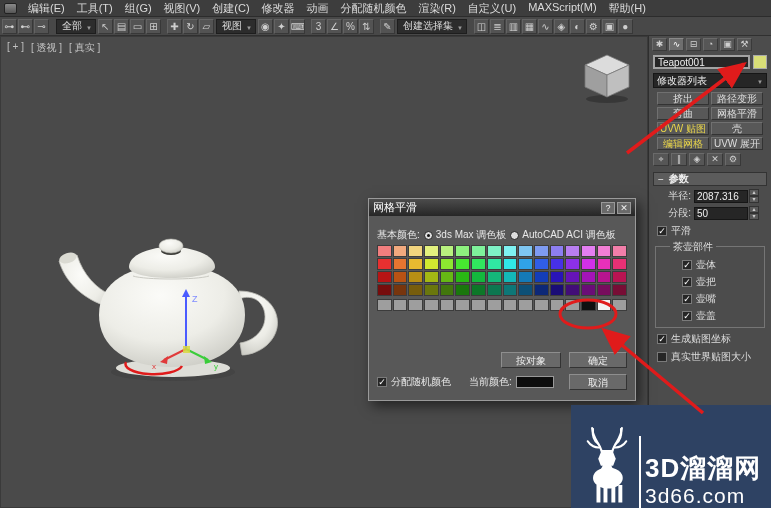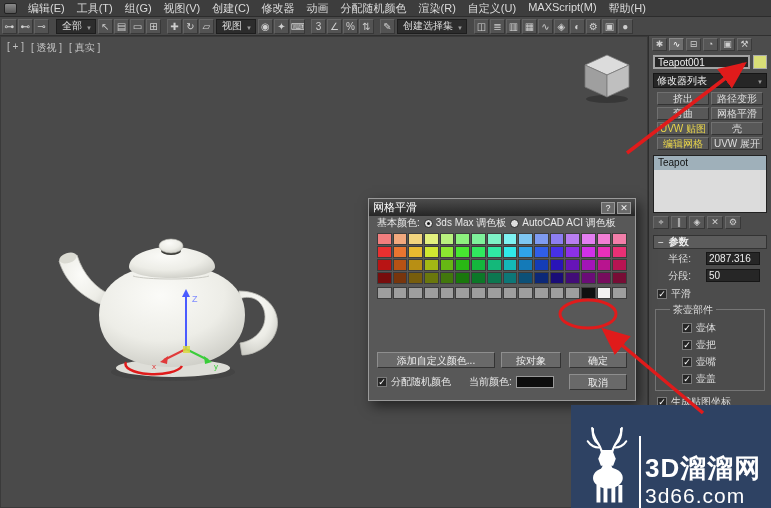--- a/index.html
+++ b/index.html
@@ -54,21 +54,21 @@
     border-color:#707070 #333 #333 #707070; color:#ddd; overflow:hidden; white-space:nowrap; }
   .cp-btn.hl { color:#e8d44a; }
   .cp-stack { height:58px; margin:3px 4px 2px; background:#dcdcdc; border:1px solid #222; overflow:hidden; }
   .stack-item { height:14px; line-height:14px; padding:0 4px; background:#9fb0ba; color:#111; }
   .cp-stack-tools { display:flex; gap:2px; padding:1px 4px 2px; }
   .stack-tool { width:16px; height:13px; background:#565656; border:1px solid;
     border-color:#6a6a6a #383838 #383838 #6a6a6a; color:#cfcfcf; font-size:9px; line-height:11px; text-align:center; }
   .cp-rollout { margin:4px 4px 2px; height:14px; background:#5c5c5c; border:1px solid #333; color:#eee;
     display:flex; align-items:center; gap:5px; padding:0 4px; font-weight:bold; }
   .ro-minus::before { content:"−"; font-weight:normal; }
-  .cp-param-row { display:flex; align-items:flex-start; margin:3px 6px 0;gap:12px; }
+  .cp-param-row { display:flex; align-items:flex-end; margin:3px 6px 0; }
   .p-label { width:36px; text-align:right; margin-right:3px; flex:none; }
   .p-field { width:54px; height:13px; line-height:12px; background:#262626; border:1px solid #161616;
     color:#eee; padding:0 2px; overflow:hidden; flex:none; }
   .p-spin { display:flex; flex-direction:column; margin-left:1px; }
   .sp-u, .sp-d { display:block; width:10px; height:7px; background:#5a5a5a; border:1px solid #333;
     color:#ccc; text-align:center; }
   .sp-u::before { content:"▴"; font-size:6px; line-height:5px; display:block; }
   .sp-d::before { content:"▾"; font-size:6px; line-height:5px; display:block; }
   .cbx-row { display:flex; align-items:center; gap:4px; margin:4px 8px 0; }
   .cbx { width:10px; height:10px; background:#262626; border:1px solid #7a7a7a; color:#fff;
@@ -79,21 +79,21 @@
   .cp-group .cbx-row { margin:3px 0 0 14px;padding-left:8px; }
 
   
   .dialog { position:absolute; left:368px; top:198px; width:268px; height:203px; background:#585858;
     border:1px solid #9a9a9a; box-shadow:4px 5px 12px rgba(0,0,0,.55); z-index:50; font-size:10px; color:#e8e8e8; }
   .dlg-title { height:17px; background:linear-gradient(#4c4c4c,#262626); display:flex;
     justify-content:space-between; align-items:center; padding:0 4px; font-size:11px; color:#fff; }
   .dlg-btns { display:flex; gap:2px; }
   .dlg-btn { width:14px; height:12px; background:#6a6a6a; border:1px solid #999; color:#eee;
     font-size:9px; line-height:11px; text-align:center; }
-  .dlg-body { position:relative; height:185px; padding-top:0; }
+  .dlg-body { position:relative; height:185px; padding-top:12px; }
   .dlg-row1 { display:flex; align-items:center; gap:4px; margin:0 8px; height:14px; white-space:nowrap; }
   .radio { display:flex; align-items:center; gap:3px; }
   .rdot { width:9px; height:9px; border-radius:50%; background:#ddd; border:1px solid #222; position:relative; flex:none; }
   .radio.checked .rdot::after { content:""; position:absolute; inset:2px; border-radius:50%; background:#111; }
   .pal-grid { display:grid; grid-template-columns:repeat(16,1fr); gap:1px; margin:3px 8px 0; }
   .pal-cell { height:12px; border:1px solid #3c3c3c; }
   .dlg-label { margin:5px 8px 0; }
   .dlg-button { position:absolute; height:16px; background:#696969; border:1px solid;
     border-color:#8e8e8e #333 #333 #8e8e8e; color:#eee; font-size:10px; text-align:center;
     font-family:inherit; line-height:13px; }
@@ -260,23 +260,20 @@
       <div class="cp-btn">挤出</div>
       <div class="cp-btn">路径变形</div>
       <div class="cp-btn">弯曲</div>
       <div class="cp-btn">网格平滑</div>
       <div class="cp-btn hl">UVW 贴图</div>
       <div class="cp-btn">壳</div>
       <div class="cp-btn hl">编辑网格</div>
       <div class="cp-btn">UVW 展开</div>
     </div>
 
-    <div class="cp-stack">
-        <div class="stack-item">Teapot</div>
-      </div>
 
     <div class="cp-stack-tools">
         <div class="stack-tool">⌖</div>
         <div class="stack-tool">∥</div>
         <div class="stack-tool">◈</div>
         <div class="stack-tool">✕</div>
         <div class="stack-tool">⚙</div>
       </div>
 
     <div class="cp-rollout">
@@ -438,21 +435,20 @@
           <div class="pal-cell" style="background: rgb(158, 158, 158);"></div>
           <div class="pal-cell" style="background: rgb(158, 158, 158);"></div>
           <div class="pal-cell" style="background: rgb(158, 158, 158);"></div>
           <div class="pal-cell" style="background: rgb(158, 158, 158);"></div>
           <div class="pal-cell" style="background: rgb(158, 158, 158);"></div>
           <div class="pal-cell" style="background: rgb(16, 16, 16);"></div>
           <div class="pal-cell" style="background: rgb(242, 242, 242);"></div>
           <div class="pal-cell" style="background: rgb(158, 158, 158);"></div>
         </div>
 
-      <button class="dlg-button btn-add">添加自定义颜色...</button>
       <button class="dlg-button btn-byobj">按对象</button>
       <button class="dlg-button btn-ok">确定</button>
       <button class="dlg-button btn-cancel">取消</button>
 
       <div class="dlg-bottom">
         <span class="cbx checked"></span>
         <span>分配随机颜色</span>
         <span class="cur-label">当前颜色:</span>
         <span class="cur-swatch" style="background: rgb(13, 13, 13);"></span>
       </div>

